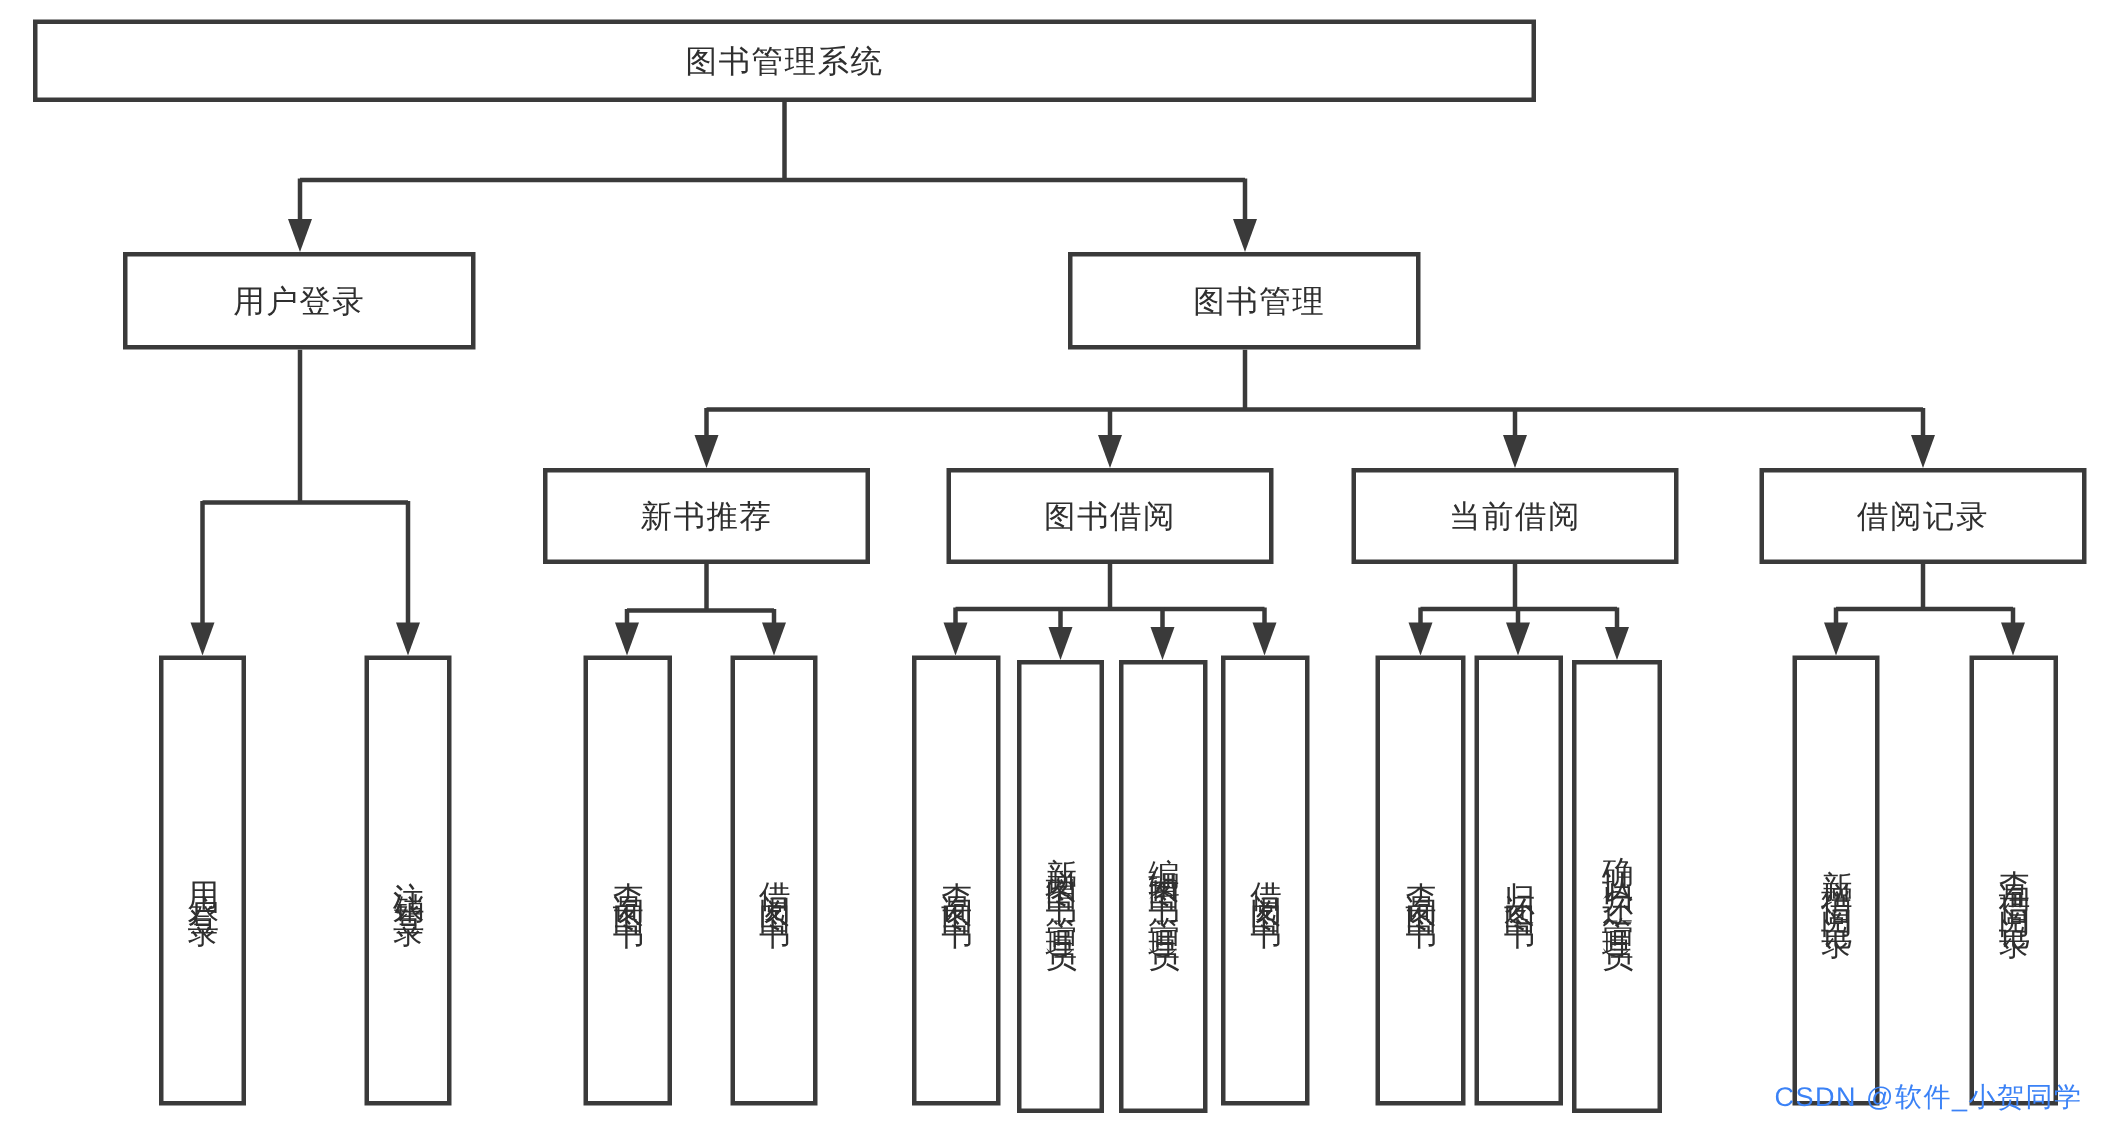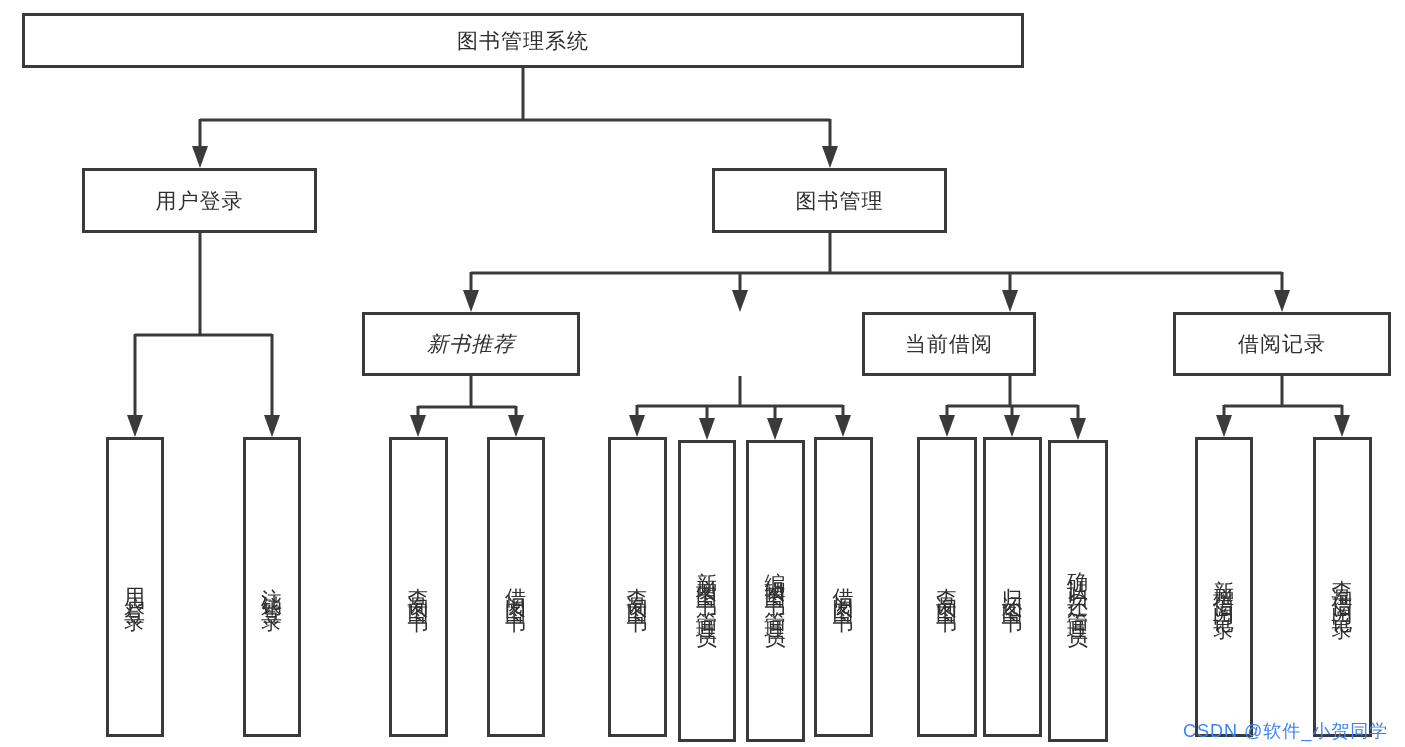--- a/index.html
+++ b/index.html
@@ -124,24 +124,27 @@
     <span class="h-label">图书管理系统</span>
   </div>
 
   <div class="node" style="left:82px; top:168px; width:235px; height:65px;">
     <span class="h-label">用户登录</span>
   </div>
   <div class="node" style="left:712px; top:168px; width:235px; height:65px;padding-left:20px;">
     <span class="h-label">图书管理</span>
   </div>
 
-  <div class="node" style="left:362px; top:312px; width:218px; height:64px;font-style:italic;">
+  <div class="node" style="left:362px; top:312px; width:218px; height:64px;">
     <span class="h-label">新书推荐</span>
   </div>
-  <div class="node" style="left:862px; top:312px; width:174px; height:64px;">
+  <div class="node" style="left:631px; top:312px; width:218px; height:64px;">
+    <span class="h-label">图书借阅</span>
+  </div>
+  <div class="node" style="left:901px; top:312px; width:218px; height:64px;">
     <span class="h-label">当前借阅</span>
   </div>
   <div class="node" style="left:1173px; top:312px; width:218px; height:64px;">
     <span class="h-label">借阅记录</span>
   </div>
 
   <div class="node" style="left:106px; top:437px; width:58px; height:300px;">
     <span class="v-label">用户登录</span>
   </div>
   <div class="node" style="left:243px; top:437px; width:58px; height:300px;">

